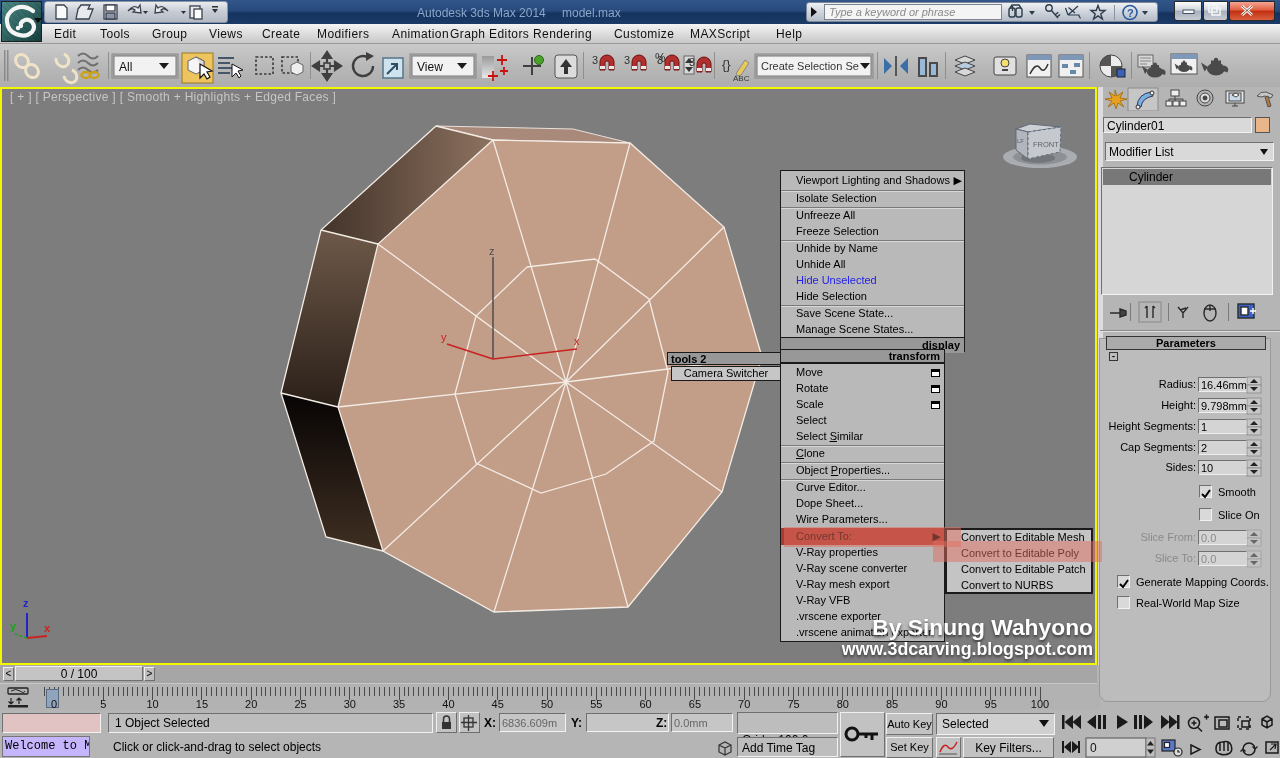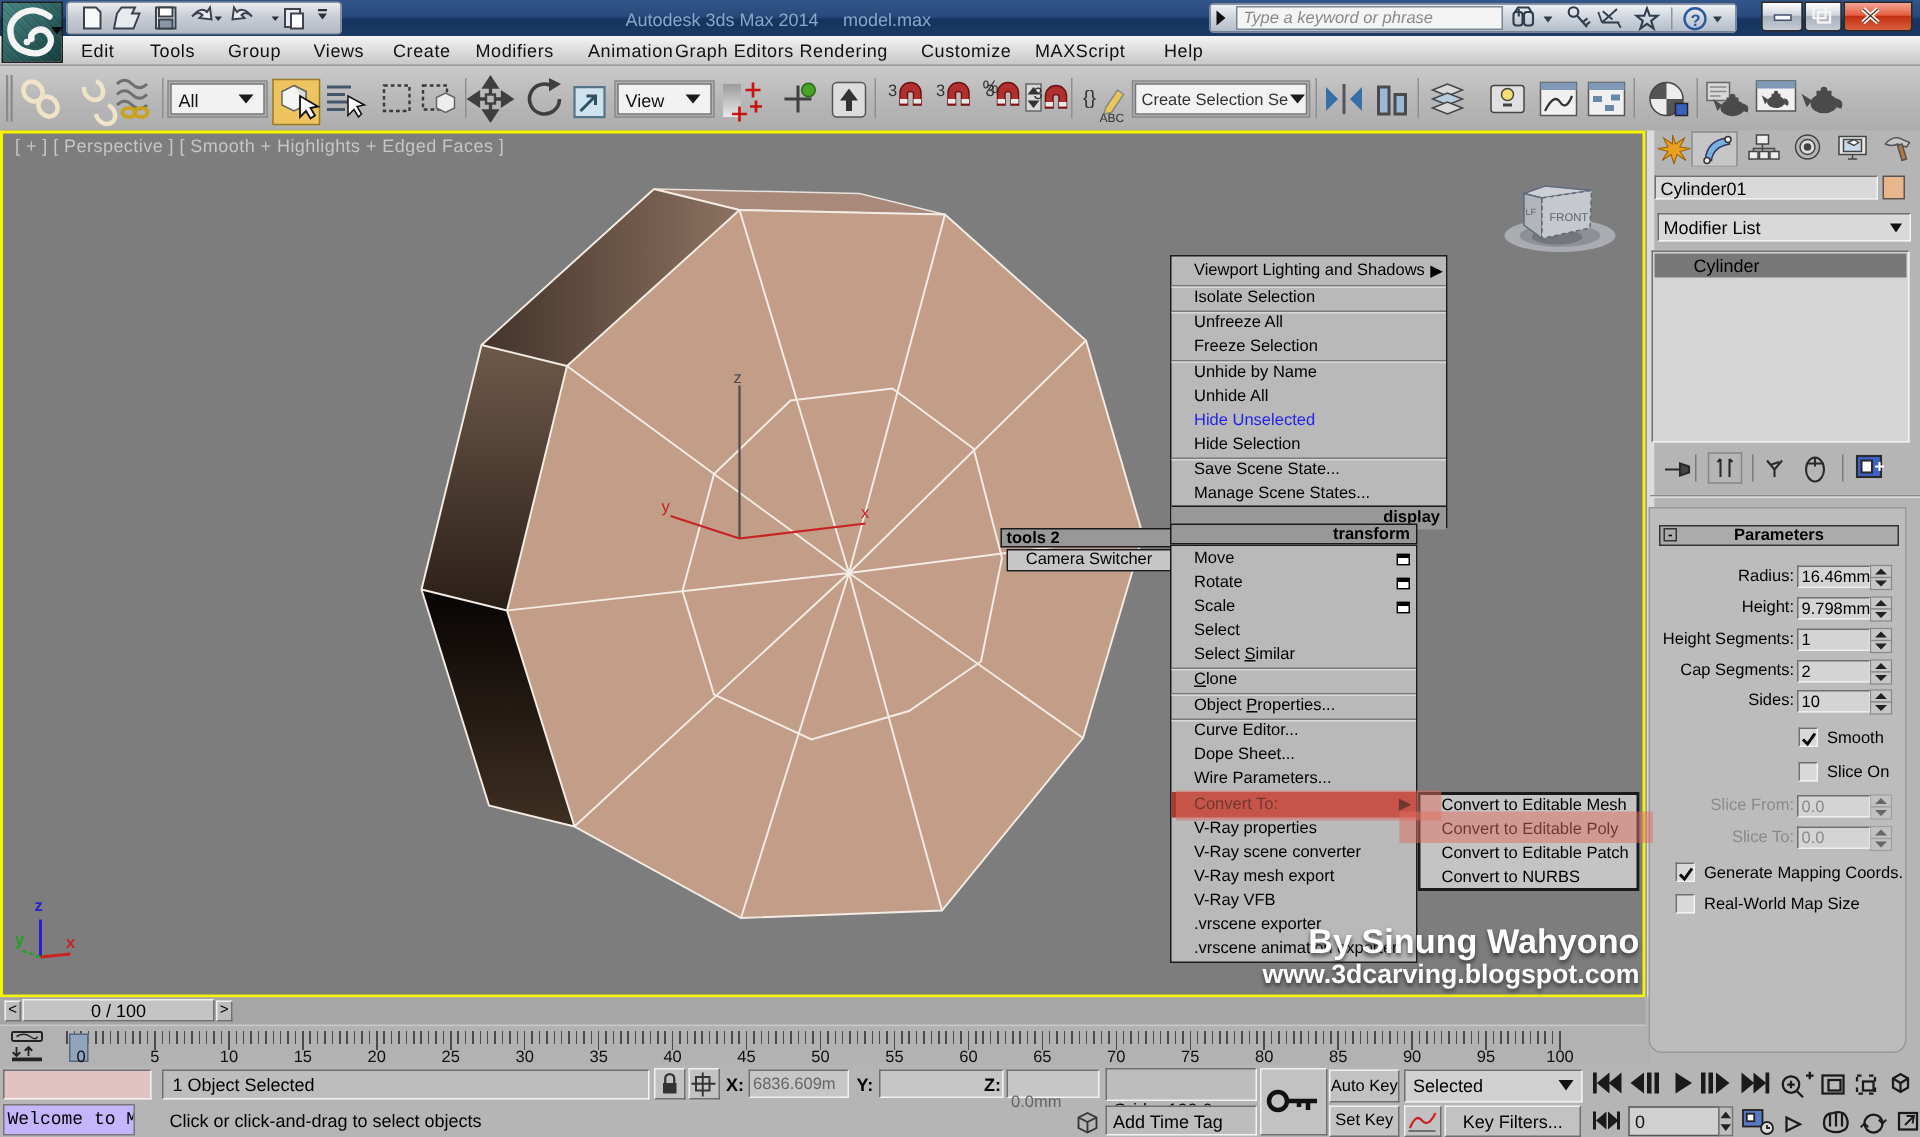--- a/index.html
+++ b/index.html
@@ -516,21 +516,21 @@
  <g fill="#7a7a7a">
         <rect x="30" y="4" width="1" height="18"></rect>
         <rect x="68" y="4" width="1" height="18"></rect>
         <rect x="128" y="4" width="1" height="18"></rect>
       </g>
 </svg>
 <div class="abs" style="left:1100px;top:330px;width:180px;border-top:1px solid #8a8a8a;border-bottom:1px solid #e0e0e0"></div>
 
 <div class="abs" style="left:1099px;top:338px;width:172px;height:364px;background:#bcbcbc;border:1px solid #999;border-radius:0 0 9px 9px;z-index:2"></div>
 
-<div class="abs" style="left:1106px;top:350px;width:160px;height:14px;background:#ababab;border:1px solid #333;font-size:11px;font-weight:bold;text-align:center;z-index:3">Parameters</div>
+<div class="abs" style="left:1106px;top:336px;width:160px;height:14px;background:#ababab;border:1px solid #333;font-size:11px;font-weight:bold;text-align:center;z-index:3">Parameters</div>
 <div class="abs" style="left:1109px;top:352px;width:9px;height:9px;border:1px solid #333;font-size:9px;line-height:7px;text-align:center;font-weight:bold;z-index:3">-</div>
 <div id="params" style="position:absolute;left:0;top:0;width:1280px;height:637px;z-index:3;pointer-events:none">
  <div class="plabel" style="top:378px">Radius:</div>
       <div class="pfield" style="top:377px">16.46mm</div>
  <div class="plabel" style="top:399px">Height:</div>
       <div class="pfield" style="top:398px">9.798mm</div>
  <div class="plabel" style="top:420px">Height Segments:</div>
       <div class="pfield" style="top:419px">1</div>
  <div class="plabel" style="top:441px">Cap Segments:</div>
       <div class="pfield" style="top:440px">2</div>
@@ -822,21 +822,21 @@
  <g stroke="#333" stroke-width="1.3" fill="none">
         <rect x="28" y="6" width="9" height="9"></rect>
         <path d="M32.5 3 v16 M25 10.5 h16"></path>
       </g>
 </svg>
 <div class="abs" style="left:484px;top:716px;font-size:12px;font-weight:bold">X:</div>
 <div class="abs sunken" style="left:499px;top:713px;width:67px;height:19px;background:#c6c6c6;font-size:11px;color:#666;padding:3px 0 0 2px;white-space:nowrap;overflow:hidden">6836.609m</div>
 <div class="abs" style="left:571px;top:716px;font-size:12px;font-weight:bold">Y:</div>
 <div class="abs sunken" style="left:586px;top:713px;width:83px;height:19px;background:#c6c6c6;font-size:11px;color:#666;padding:17px 0 0 2px;white-space:nowrap;overflow:hidden">8254.764m</div>
 <div class="abs" style="left:656px;top:716px;font-size:12px;font-weight:bold">Z:</div>
-<div class="abs sunken" style="left:671px;top:713px;width:62px;height:19px;background:#c6c6c6;font-size:11px;color:#666;padding:15px 0 0 2px">0.0mm</div>
+<div class="abs sunken" style="left:671px;top:713px;width:62px;height:19px;background:#c6c6c6;font-size:11px;color:#666;padding:3px 0 0 2px">0.0mm</div>
 <div class="abs sunken" style="left:737px;top:712px;width:101px;height:22px;background:#bdbdbd;font-size:12px;padding:20px 0 0 4px">Grid = 100.0mm</div>
 <svg class="abs" style="left:716px;top:739px" width="18" height="18" viewBox="0 0 18 18">
       <path d="M3 6 l6 -3 l6 3 l0 7 l-6 3 l-6 -3 z M3 6 l6 3 l6 -3 M9 9 v7" fill="none" stroke="#333" stroke-width="1.2"></path>
     </svg>
 <div class="abs sunken" style="left:737px;top:737px;width:101px;height:20px;background:#bdbdbd;font-size:12px;padding:3px 0 0 4px">Add Time Tag</div>
 <div class="abs raised" style="left:840px;top:712px;width:45px;height:45px"></div>
 <svg class="abs" style="left:840px;top:712px;z-index:2" width="45" height="45" viewBox="0 0 45 45">
  <circle cx="12" cy="22" r="6" fill="none" stroke="#111" stroke-width="3"></circle>
  <path d="M18 22 h20 m-6 0 v6 m-6 -6 v4" stroke="#111" stroke-width="3" fill="none"></path>
 </svg>

